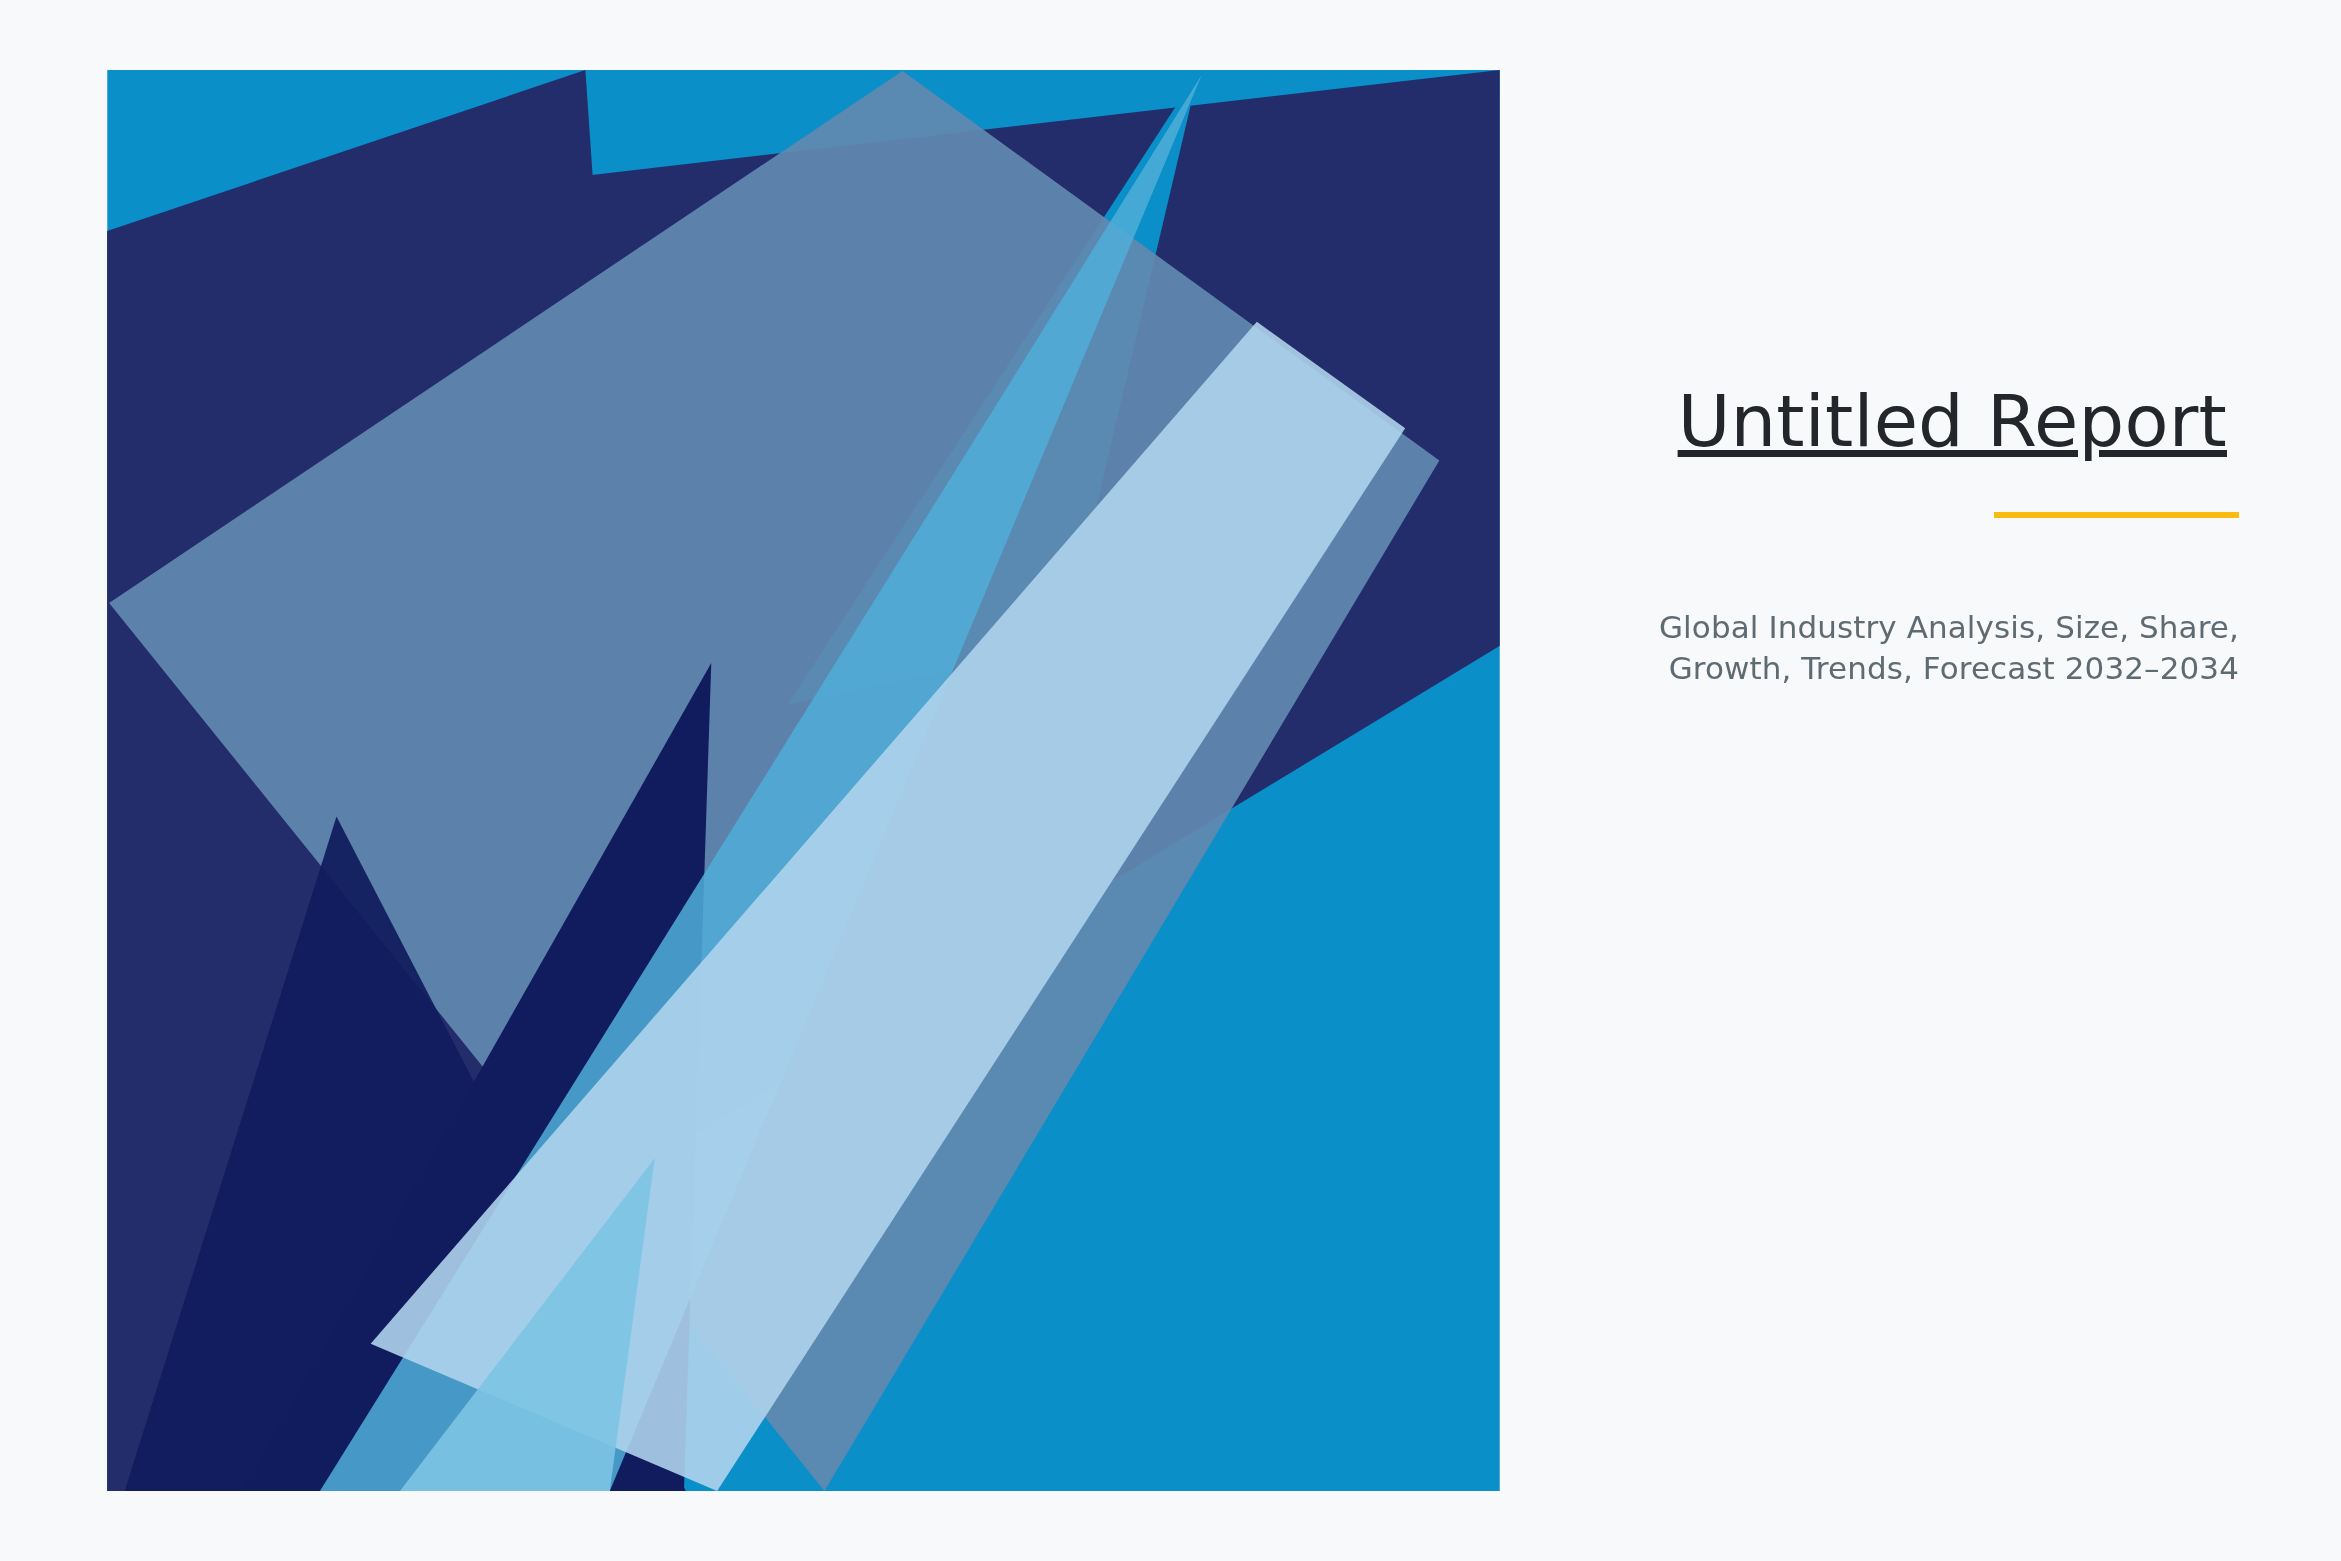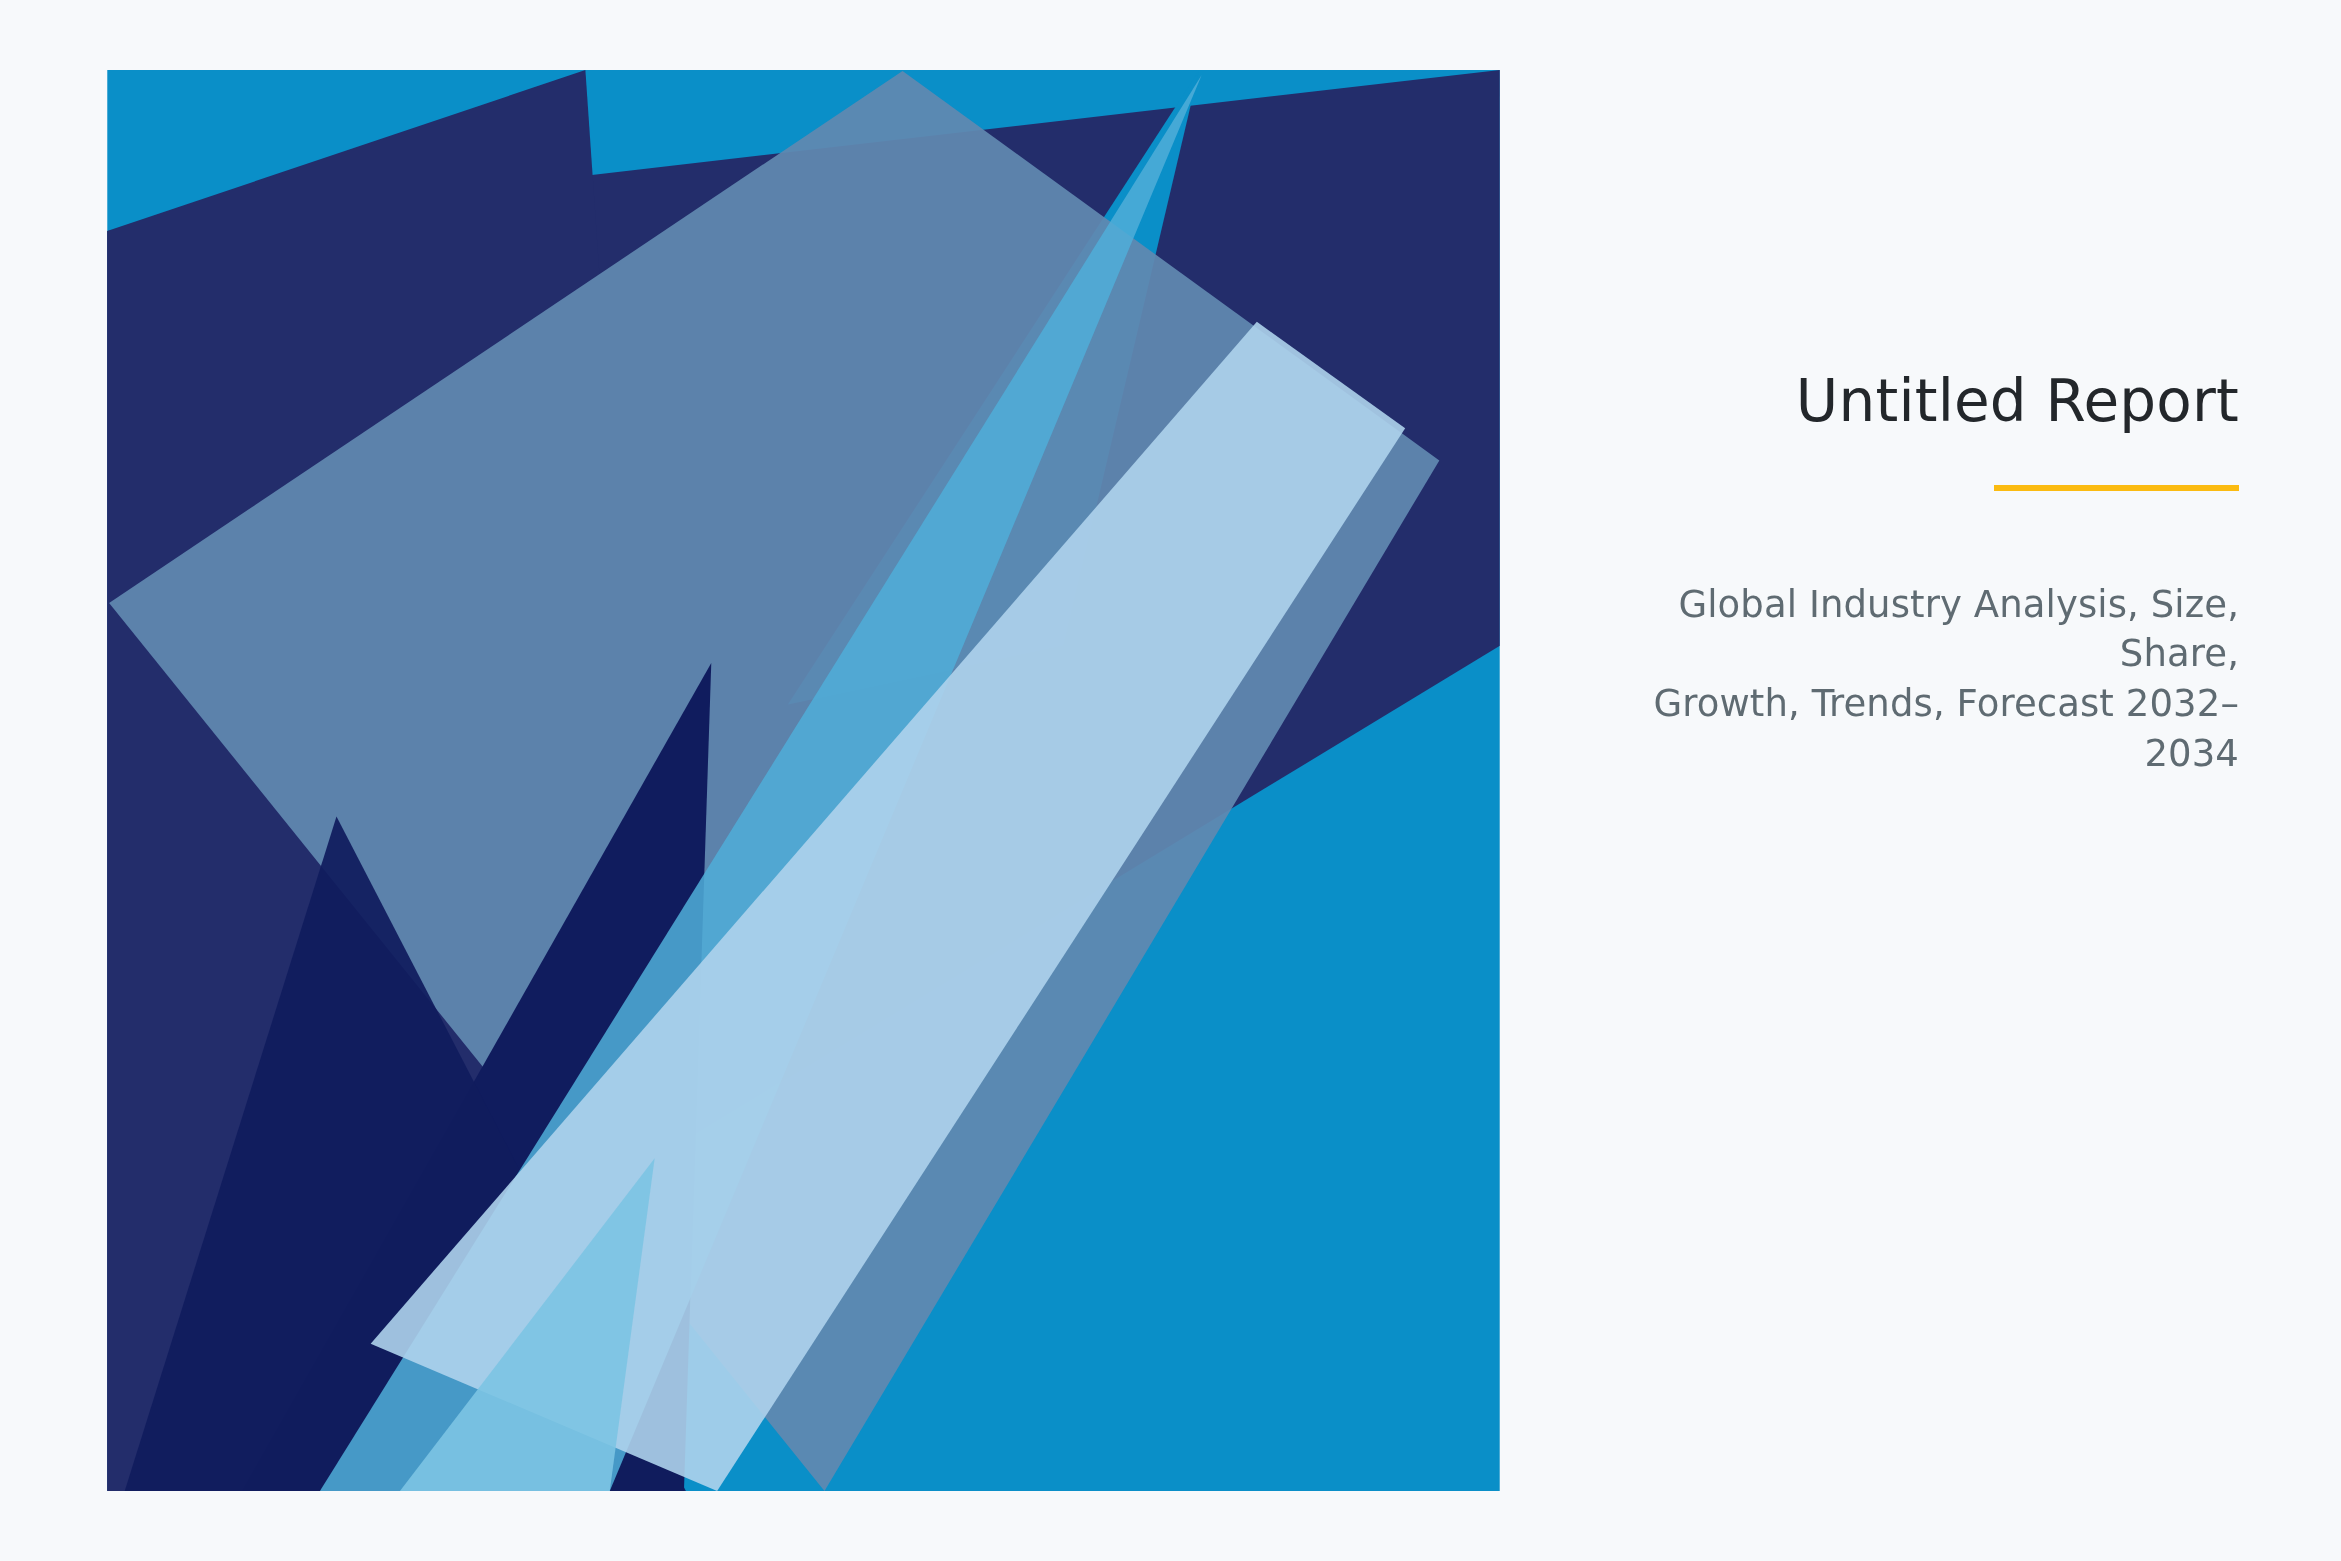--- a/index.html
+++ b/index.html
@@ -40,48 +40,49 @@
   
   #text-column {
     position: absolute;
     left: 1630px;
     top: 371px;
     width: 609px;
     text-align: right;
   }
 
   #report-title {
-    margin: 0;
+    margin: 12px;
     font-family: "DejaVu Sans", "Liberation Sans", sans-serif;
     font-weight: 400;
-    font-size: 58px;
+    font-size: 72px;
     line-height: 1.06;
     letter-spacing: 0.2px;
     color: #23272B;
     white-space: nowrap;
+    text-decoration: underline;
   }
 
   #title-rule-wrap {
     margin-top: 53px;
     display: flex;
     justify-content: flex-end;
   }
   #title-rule {
     width: 245px;
     height: 5.4px;
     background: #FBBB11;
     border-radius: 0;
   }
 
   #report-subtitle {
     margin: 0;
     margin-top: 89px;
     font-family: "DejaVu Sans", "Liberation Sans", sans-serif;
     font-weight: 400;
-    font-size: 37px;
+    font-size: 31px;
     line-height: 1.34;
     color: #5F6B72;
     letter-spacing: 0.1px;
   }
   #report-subtitle .sub-line {
     display: block;
   }
 </style>
 </head>
 <body style="background: rgb(247, 249, 251);">

